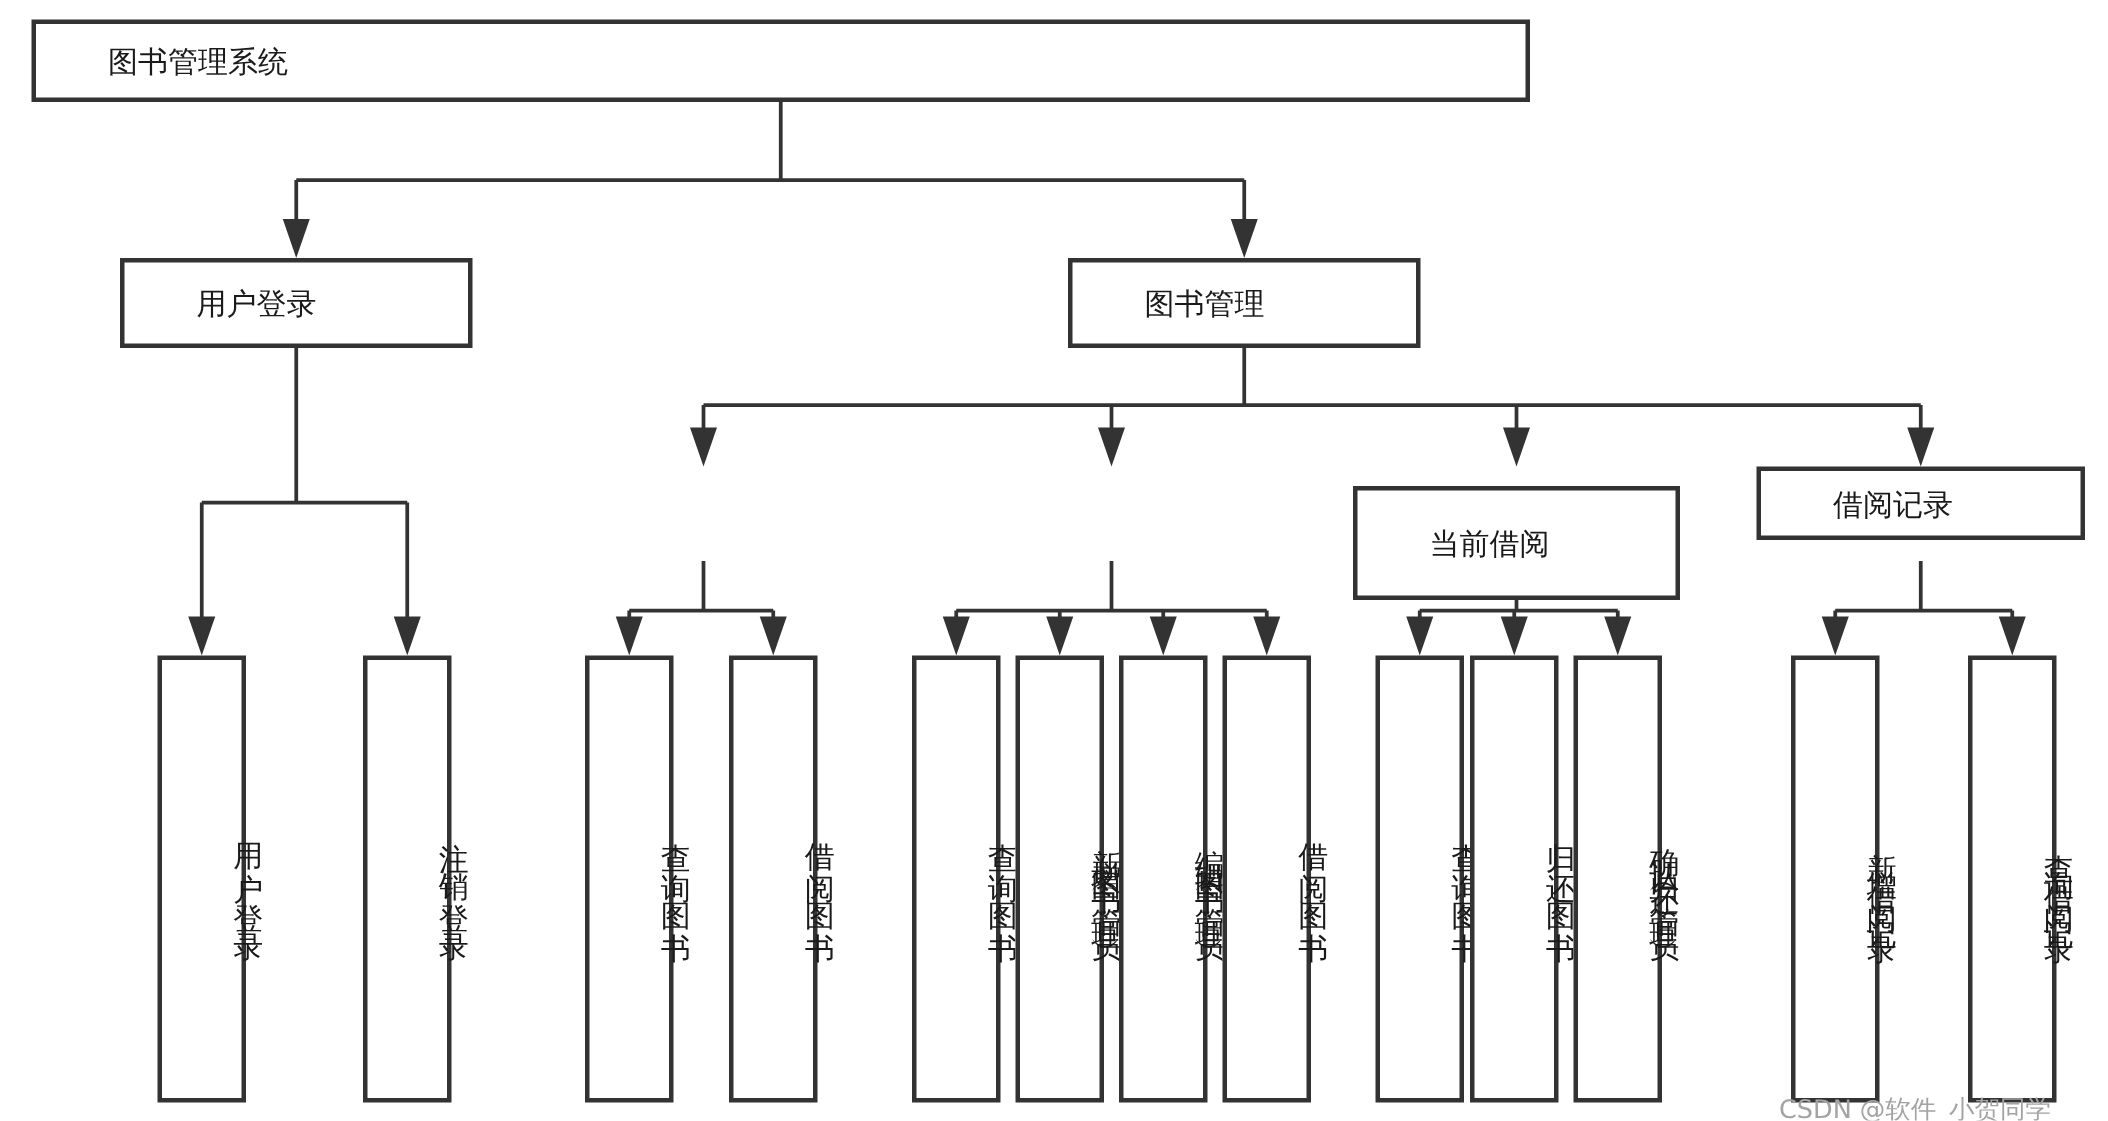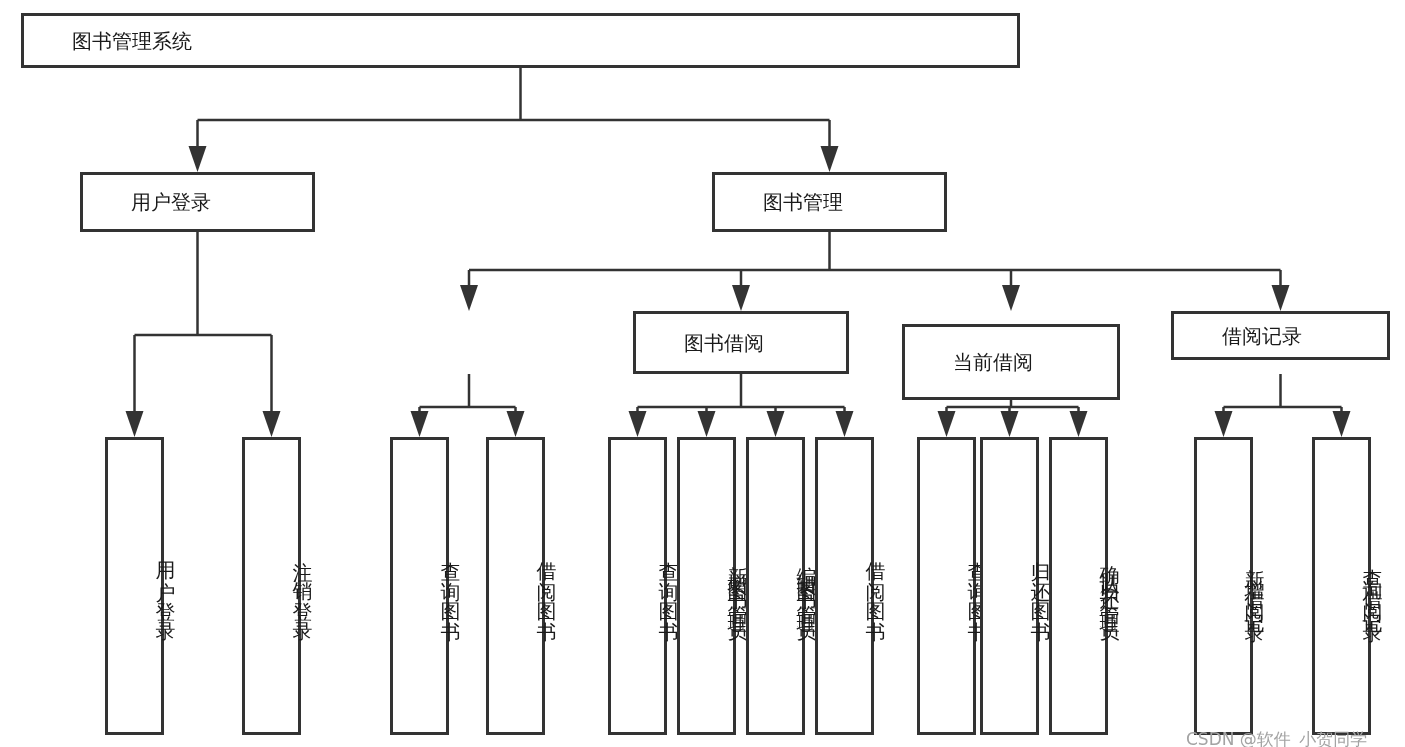--- a/index.html
+++ b/index.html
@@ -153,23 +153,20 @@
     <span>图书管理系统</span>
   </div>
 
   <div class="box" style="left:80px;top:172px;width:235px;height:60px">
     <span>用户登录</span>
   </div>
   <div class="box" style="left:712px;top:172px;width:235px;height:60px">
     <span>图书管理</span>
   </div>
 
-  <div class="box" style="left:633px;top:311px;width:216px;height:63px">
-    <span>图书借阅</span>
-  </div>
   <div class="box" style="left:902px;top:324px;width:218px;height:76px">
     <span>当前借阅</span>
   </div>
   <div class="box" style="left:1171px;top:311px;width:219px;height:49px">
     <span>借阅记录</span>
   </div>
 
   <div class="box leaf v-short" style="left:105px;top:437px;width:59px;height:298px">
     <span>用户登录</span>
   </div>

